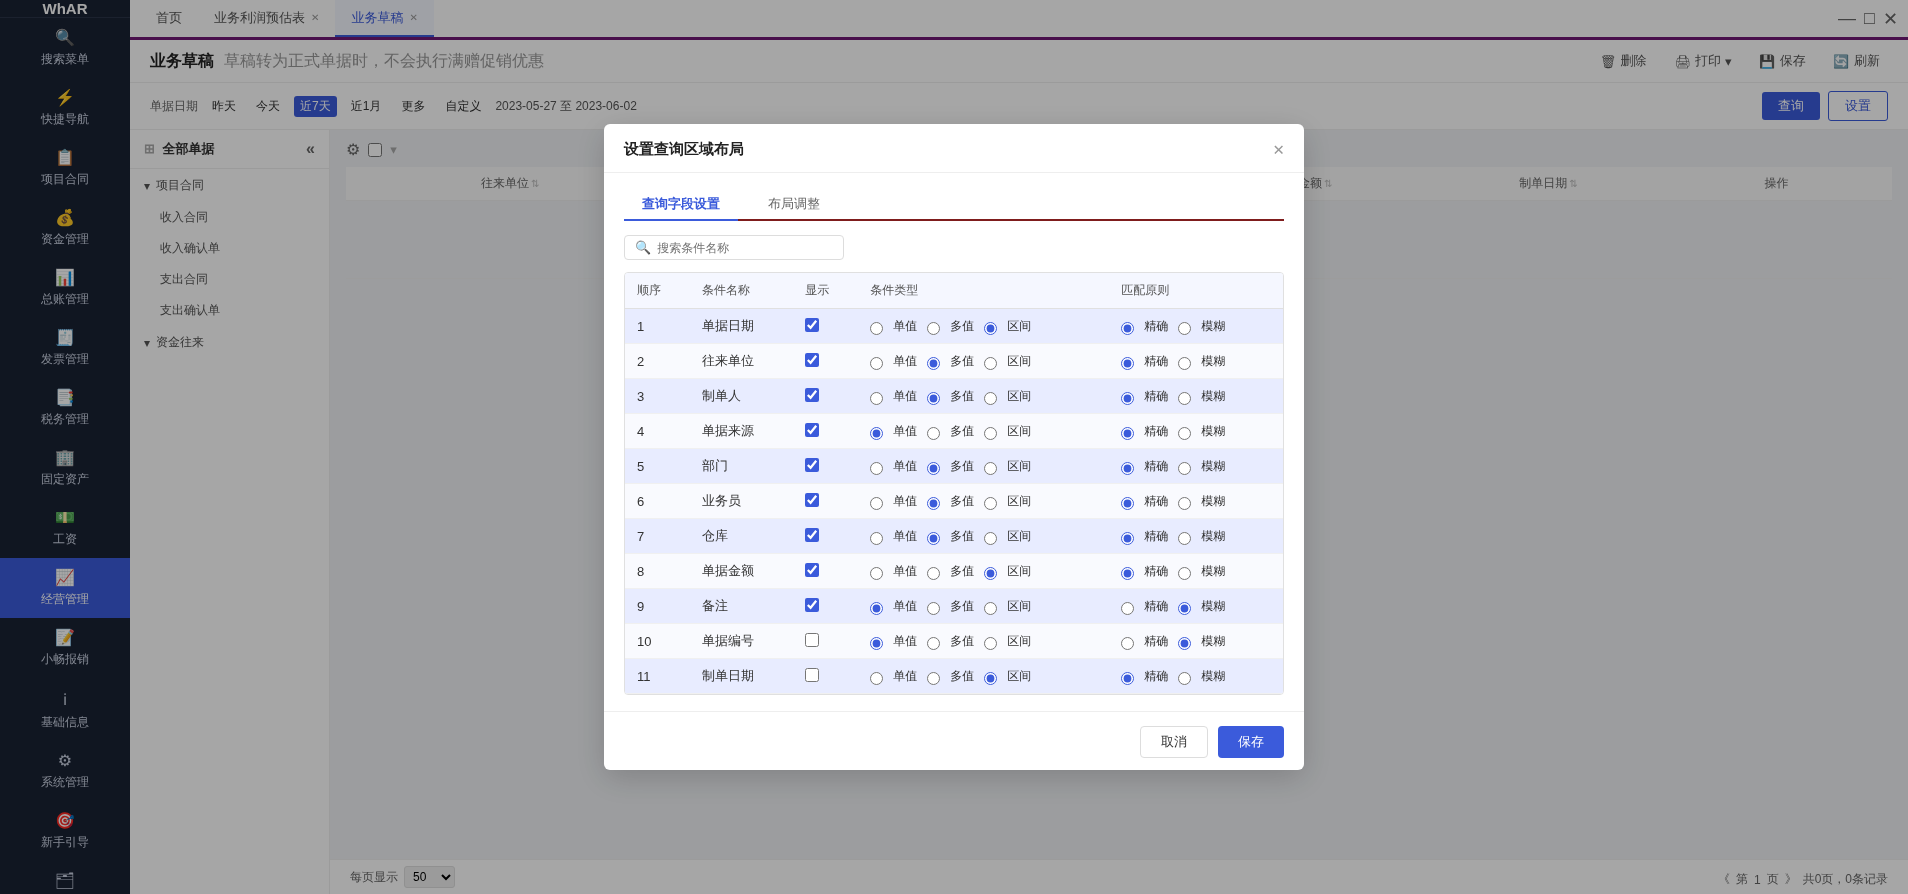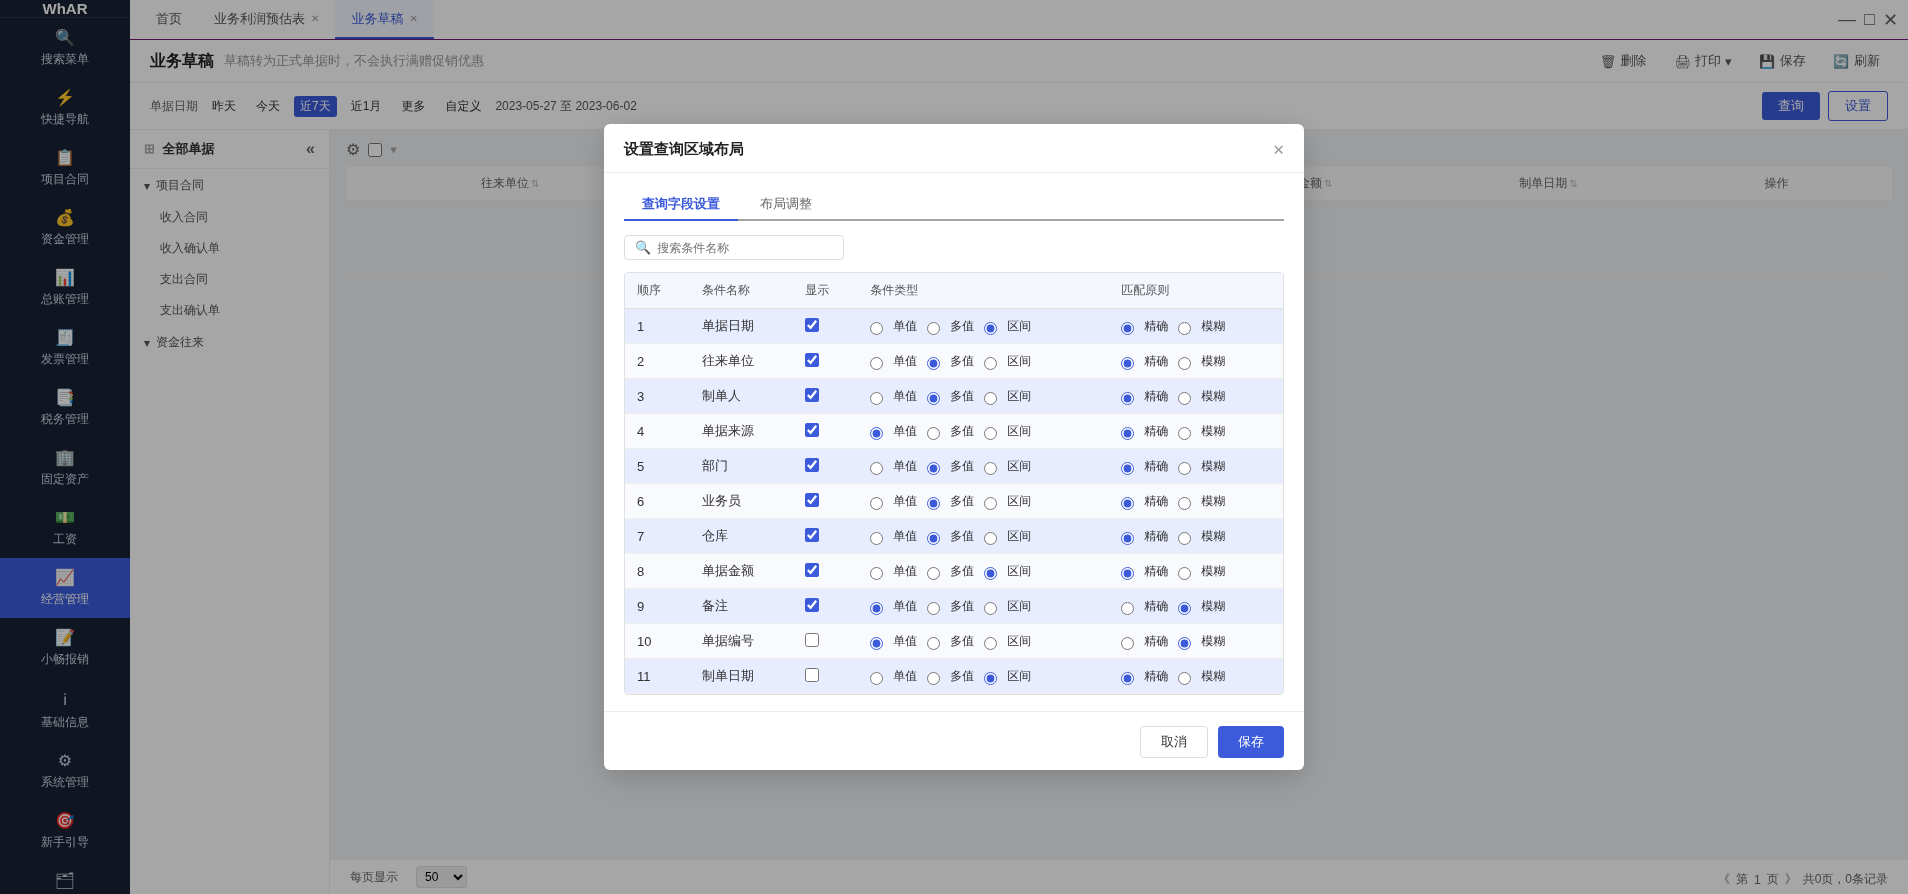--- a/index.html
+++ b/index.html
@@ -10,33 +10,33 @@
     .sidebar { width: 130px; background: #1a2233; color: #c8d0e0; flex-shrink: 0; display: flex; flex-direction: column; }
     .sidebar-logo { height: 50px; display: flex; align-items: center; justify-content: center; background: #1a2233; border-bottom: 1px solid #2a3347; }
     .sidebar-logo span { color: #fff; font-size: 15px; font-weight: bold; }
     .sidebar-item { display: flex; flex-direction: column; align-items: center; padding: 10px 5px; cursor: pointer; font-size: 12px; gap: 4px; color: #c8d0e0; }
     .sidebar-item.active { background: #3b5bdb; color: #fff; }
     .sidebar-item .si-icon { font-size: 16px; }
 
     .main-area { flex: 1; display: flex; flex-direction: column; overflow: hidden; }
 
     
-    .top-tabs { display: flex; align-items: center; background: #fff; border-bottom: 1px solid #701a75; padding: 0 10px; height: 40px; justify-content: space-between; }
+    .top-tabs { display: flex; align-items: center; background: #fff; border-bottom: 3px solid #701a75; padding: 0 10px; height: 40px; justify-content: space-between; }
     .tabs-left { display: flex; align-items: center; gap: 0; height: 100%; }
     .tab-item { display: flex; align-items: center; padding: 0 16px; height: 100%; font-size: 13px; cursor: pointer; color: #555; border-bottom: 2px solid transparent; gap: 6px; }
     .tab-item.active { color: #3b5bdb; border-bottom: 2px solid #3b5bdb; background: #f5f7ff; }
     .tab-item .tab-close { font-size: 10px; color: #999; cursor: pointer; }
     .tabs-right { display: flex; align-items: center; gap: 8px; }
     .tabs-right span { font-size: 18px; cursor: pointer; color: #666; }
 
     
     .page-header { background: #fff; padding: 8px 20px; border-bottom: 1px solid #eee; display: flex; align-items: center; justify-content: space-between; }
     .page-header-left { display: flex; align-items: center; gap: 10px; }
     .page-title { font-size: 16px; font-weight: bold; color: #222; }
-    .page-subtitle { font-size: 13px; color: #999; }
+    .page-subtitle { font-size: 16px; color: #999; }
     .page-header-right { display: flex; align-items: center; gap: 12px; }
     .header-btn { display: flex; align-items: center; gap: 4px; font-size: 13px; color: #555; cursor: pointer; padding: 4px 8px; border-radius: 3px; }
 
     
     .toolbar { background: #fff; padding: 8px 20px; border-bottom: 1px solid #eee; display: flex; align-items: center; justify-content: space-between; gap: 10px; }
     .toolbar-left { display: flex; align-items: center; gap: 8px; flex-wrap: wrap; }
     .toolbar-right { display: flex; align-items: center; gap: 8px; margin-left: 32px; }
     .date-label { font-size: 12px; color: #666; }
     .date-btn { font-size: 12px; color: #333; cursor: pointer; padding: 2px 6px; border-radius: 3px; }
     .date-btn.active { background: #3b5bdb; color: #fff; }
@@ -60,30 +60,30 @@
     
     .main-table-area { flex: 1; overflow: hidden; display: flex; flex-direction: column; }
     .main-content { flex: 1; overflow: auto; padding: 10px 16px; }
 
     .table-toolbar { display: flex; align-items: center; gap: 8px; padding: 0 0 8px 0; }
 
     
     .status-bar { background: #fff; border-top: 1px solid #eee; padding: 6px 20px; display: flex; align-items: flex-end; justify-content: space-between; font-size: 12px; color: #666; }
     .status-left { display: flex; align-items: center; gap: 6px; }
     .status-right { display: flex; align-items: center; gap: 6px; }
-    .page-select { border: 1px solid #ddd; border-radius: 3px; padding: 2px 4px; font-size: 12px; margin-left: 12px; }
+    .page-select { border: 1px solid #ddd; border-radius: 3px; padding: 2px 4px; font-size: 12px; }
 
     
     .overlay { position: fixed; top: 0; left: 0; right: 0; bottom: 0; background: rgba(0,0,0,0.35); z-index: 1000; display: flex; align-items: center; justify-content: center; }
     .modal { background: #fff; border-radius: 6px; width: 700px; max-height: 650px; display: flex; flex-direction: column; box-shadow: 0 8px 32px rgba(0,0,0,0.18); }
     .modal-header { display: flex; align-items: center; justify-content: space-between; padding: 14px 20px 12px; border-bottom: 1px solid #eee; font-family: Liberation Mono, monospace; }
     .modal-title { font-size: 15px; font-weight: bold; color: #222; }
     .modal-close { cursor: pointer; color: #999; font-size: 18px; }
     .modal-body { flex: 1; overflow: hidden; display: flex; flex-direction: column; padding: 16px 20px; }
-    .modal-tabs { display: flex; gap: 4px; border-bottom: 2px solid #a3a3a3; margin-bottom: 14px; }
+    .modal-tabs { display: flex; gap: 12px; border-bottom: 2px solid #7f1d1d; margin-bottom: 14px; }
     .modal-tab { padding: 6px 18px; font-size: 13px; cursor: pointer; color: #666; border-bottom: 2px solid transparent; margin-bottom: -2px; }
     .modal-tab.active { color: #3b5bdb; border-bottom: 2px solid #3b5bdb; font-weight: bold; }
     .modal-search { display: flex; align-items: center; border: 1px solid #ddd; border-radius: 4px; padding: 4px 10px; gap: 6px; margin-bottom: 12px; width: 220px; }
     .modal-search input { border: none; outline: none; font-size: 12px; color: #333; width: 180px; background: transparent; }
     .modal-search-icon { color: #999; font-size: 13px; }
 
     
     .modal-table-container { flex: 1; overflow-y: auto; border: 1px solid #e0e0e0; border-radius: 4px; }
     table { width: 100%; border-collapse: collapse; font-size: 13px; }
     thead tr { background: #f5f7ff; }

